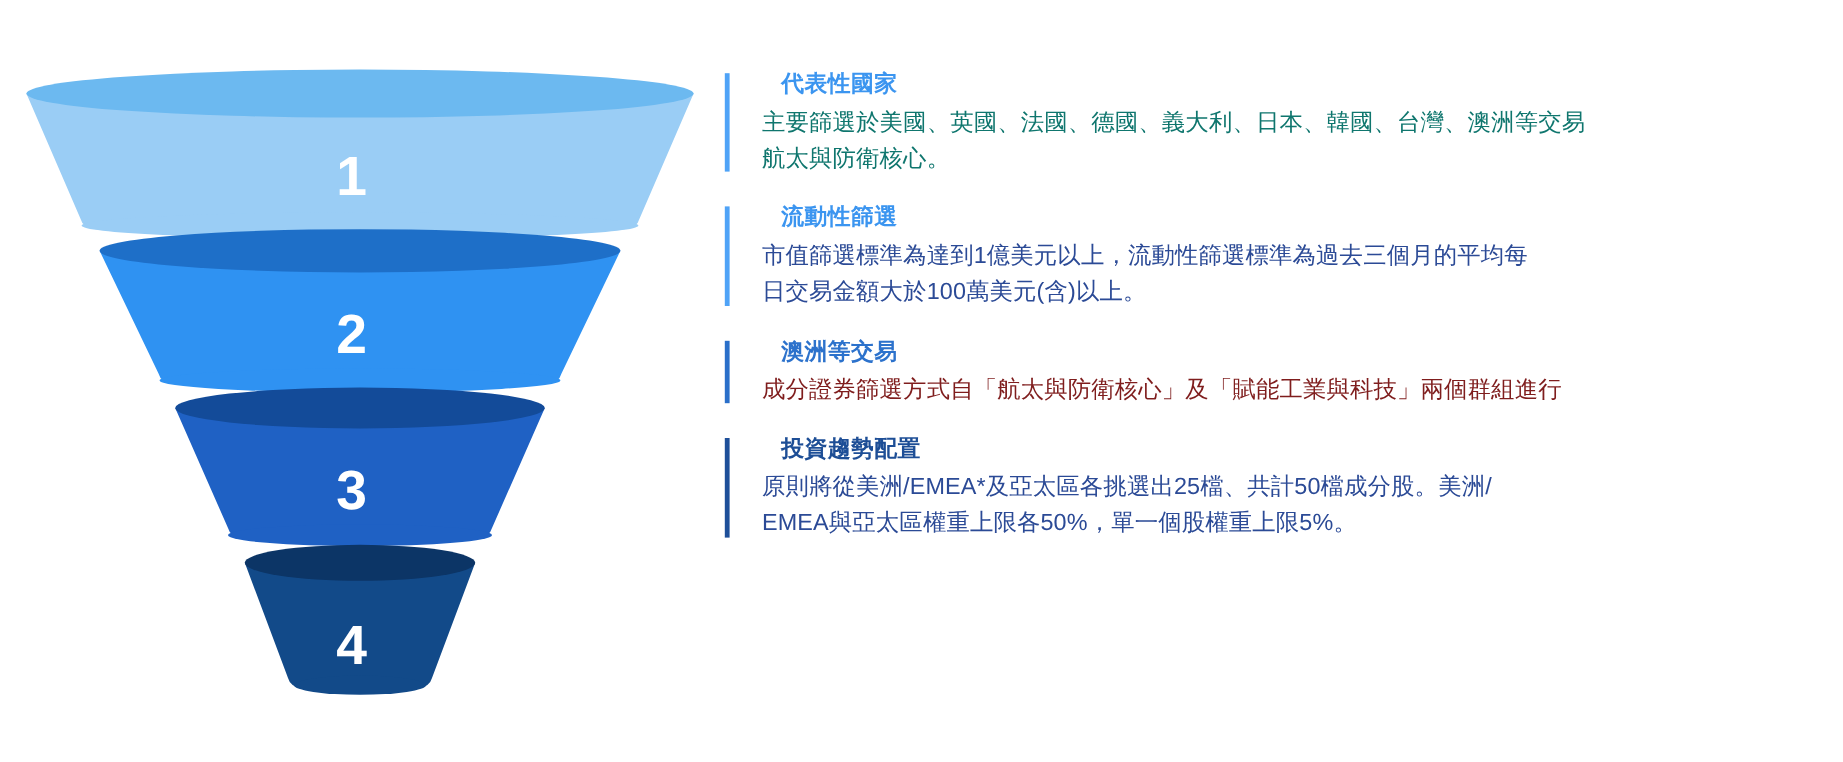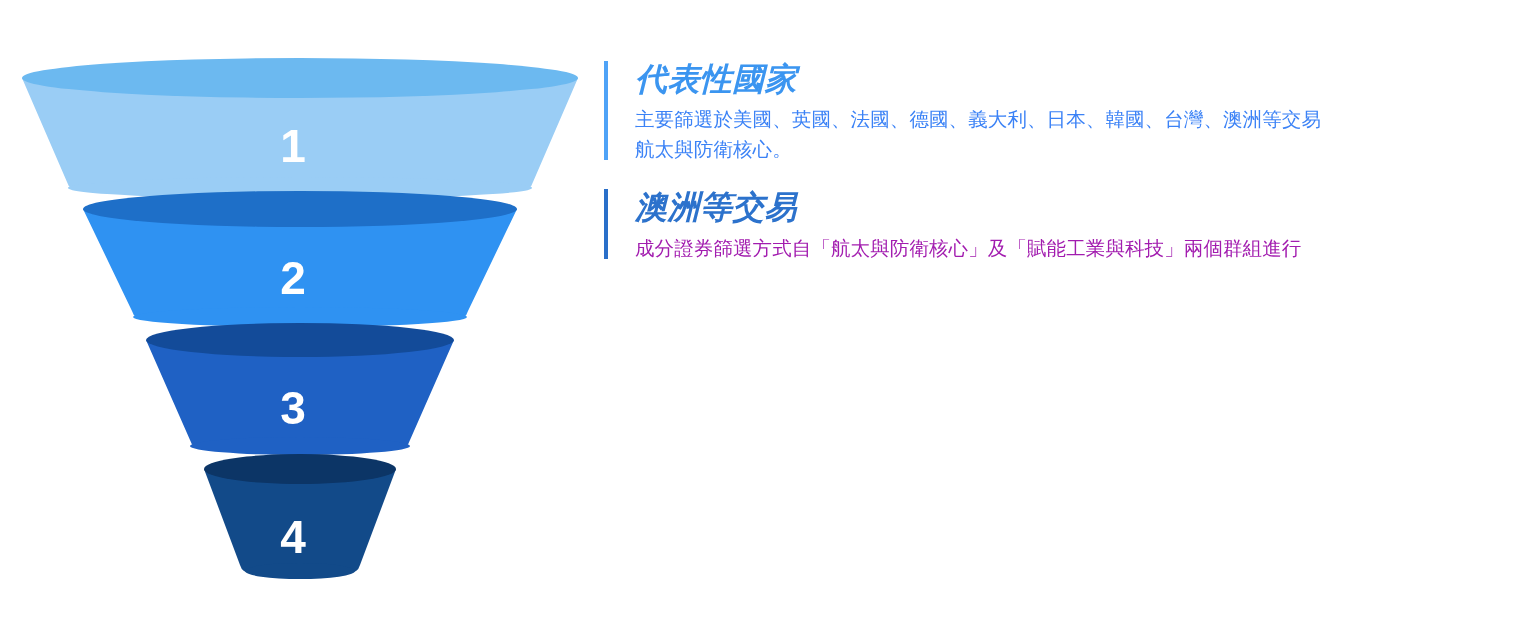--- a/index.html
+++ b/index.html
@@ -64,26 +64,25 @@
   .step-accent-bar {
     position: absolute;
     left: 0;
     top: 3px;
     bottom: 4px;
     width: 4px;
     border-radius: 0;
   }
 
   .step-title {
-    font-size: 32px;
+    font-size: 19px;
     font-weight: bold;
     line-height: 1.32;
-    margin: 0 0 5px 0;
+    margin: 0 0 5px 16px;
     letter-spacing: 0.4px;
-    font-style: italic;
   }
   .step-desc {
     font-size: 19.5px;
     line-height: 1.52;
     color: #2b4a96;
     margin: 0;
     max-width: 735px;
     letter-spacing: 0.1px;
   }
   .step-desc .ln { display: block; }
@@ -126,30 +125,46 @@
         <text id="s4num" class="funnel-number" x="293" y="541">4</text>
       </g>
     </svg>
   </div>
 
   <div class="steps">
 
     <div class="step">
       <div class="step-accent-bar" id="bar1" style="background: rgb(79, 163, 247);"></div>
       <div class="step-title" id="title1" style="color: rgb(59, 149, 240);">代表性國家</div>
-      <div class="step-desc" style="color: #3b82f6;">
+      <div class="step-desc" style="color: #0f766e;">
         <span class="ln">主要篩選於美國、英國、法國、德國、義大利、日本、韓國、台灣、澳洲等交易</span>
         <span class="ln">航太與防衛核心。</span>
       </div>
     </div>
 
+    <div class="step">
+      <div class="step-accent-bar" id="bar2" style="background: rgb(79, 163, 247);"></div>
+      <div class="step-title" id="title2" style="color: rgb(59, 149, 240);">流動性篩選</div>
+      <div class="step-desc" style="color: rgb(43, 74, 150);">
+        <span class="ln">市值篩選標準為達到1億美元以上，流動性篩選標準為過去三個月的平均每</span>
+        <span class="ln">日交易金額大於100萬美元(含)以上。</span>
+      </div>
+    </div>
 
     <div class="step">
       <div class="step-accent-bar" id="bar3" style="background: rgb(42, 111, 201);"></div>
       <div class="step-title" id="title3" style="color: rgb(44, 114, 204);">澳洲等交易</div>
-      <div class="step-desc" style="color: #a21caf;">
+      <div class="step-desc" style="color: #7f1d1d;">
         <span class="ln">成分證券篩選方式自「航太與防衛核心」及「賦能工業與科技」兩個群組進行</span>
       </div>
     </div>
 
+    <div class="step">
+      <div class="step-accent-bar" id="bar4" style="background: rgb(30, 79, 153);"></div>
+      <div class="step-title" id="title4" style="color: rgb(29, 78, 150);">投資趨勢配置</div>
+      <div class="step-desc" style="color: rgb(43, 74, 150);">
+        <span class="ln">原則將從美洲/EMEA*及亞太區各挑選出25檔、共計50檔成分股。美洲/</span>
+        <span class="ln">EMEA與亞太區權重上限各50%，單一個股權重上限5%。</span>
+      </div>
+    </div>
 
   </div>
 </div>
 
 </body></html>

